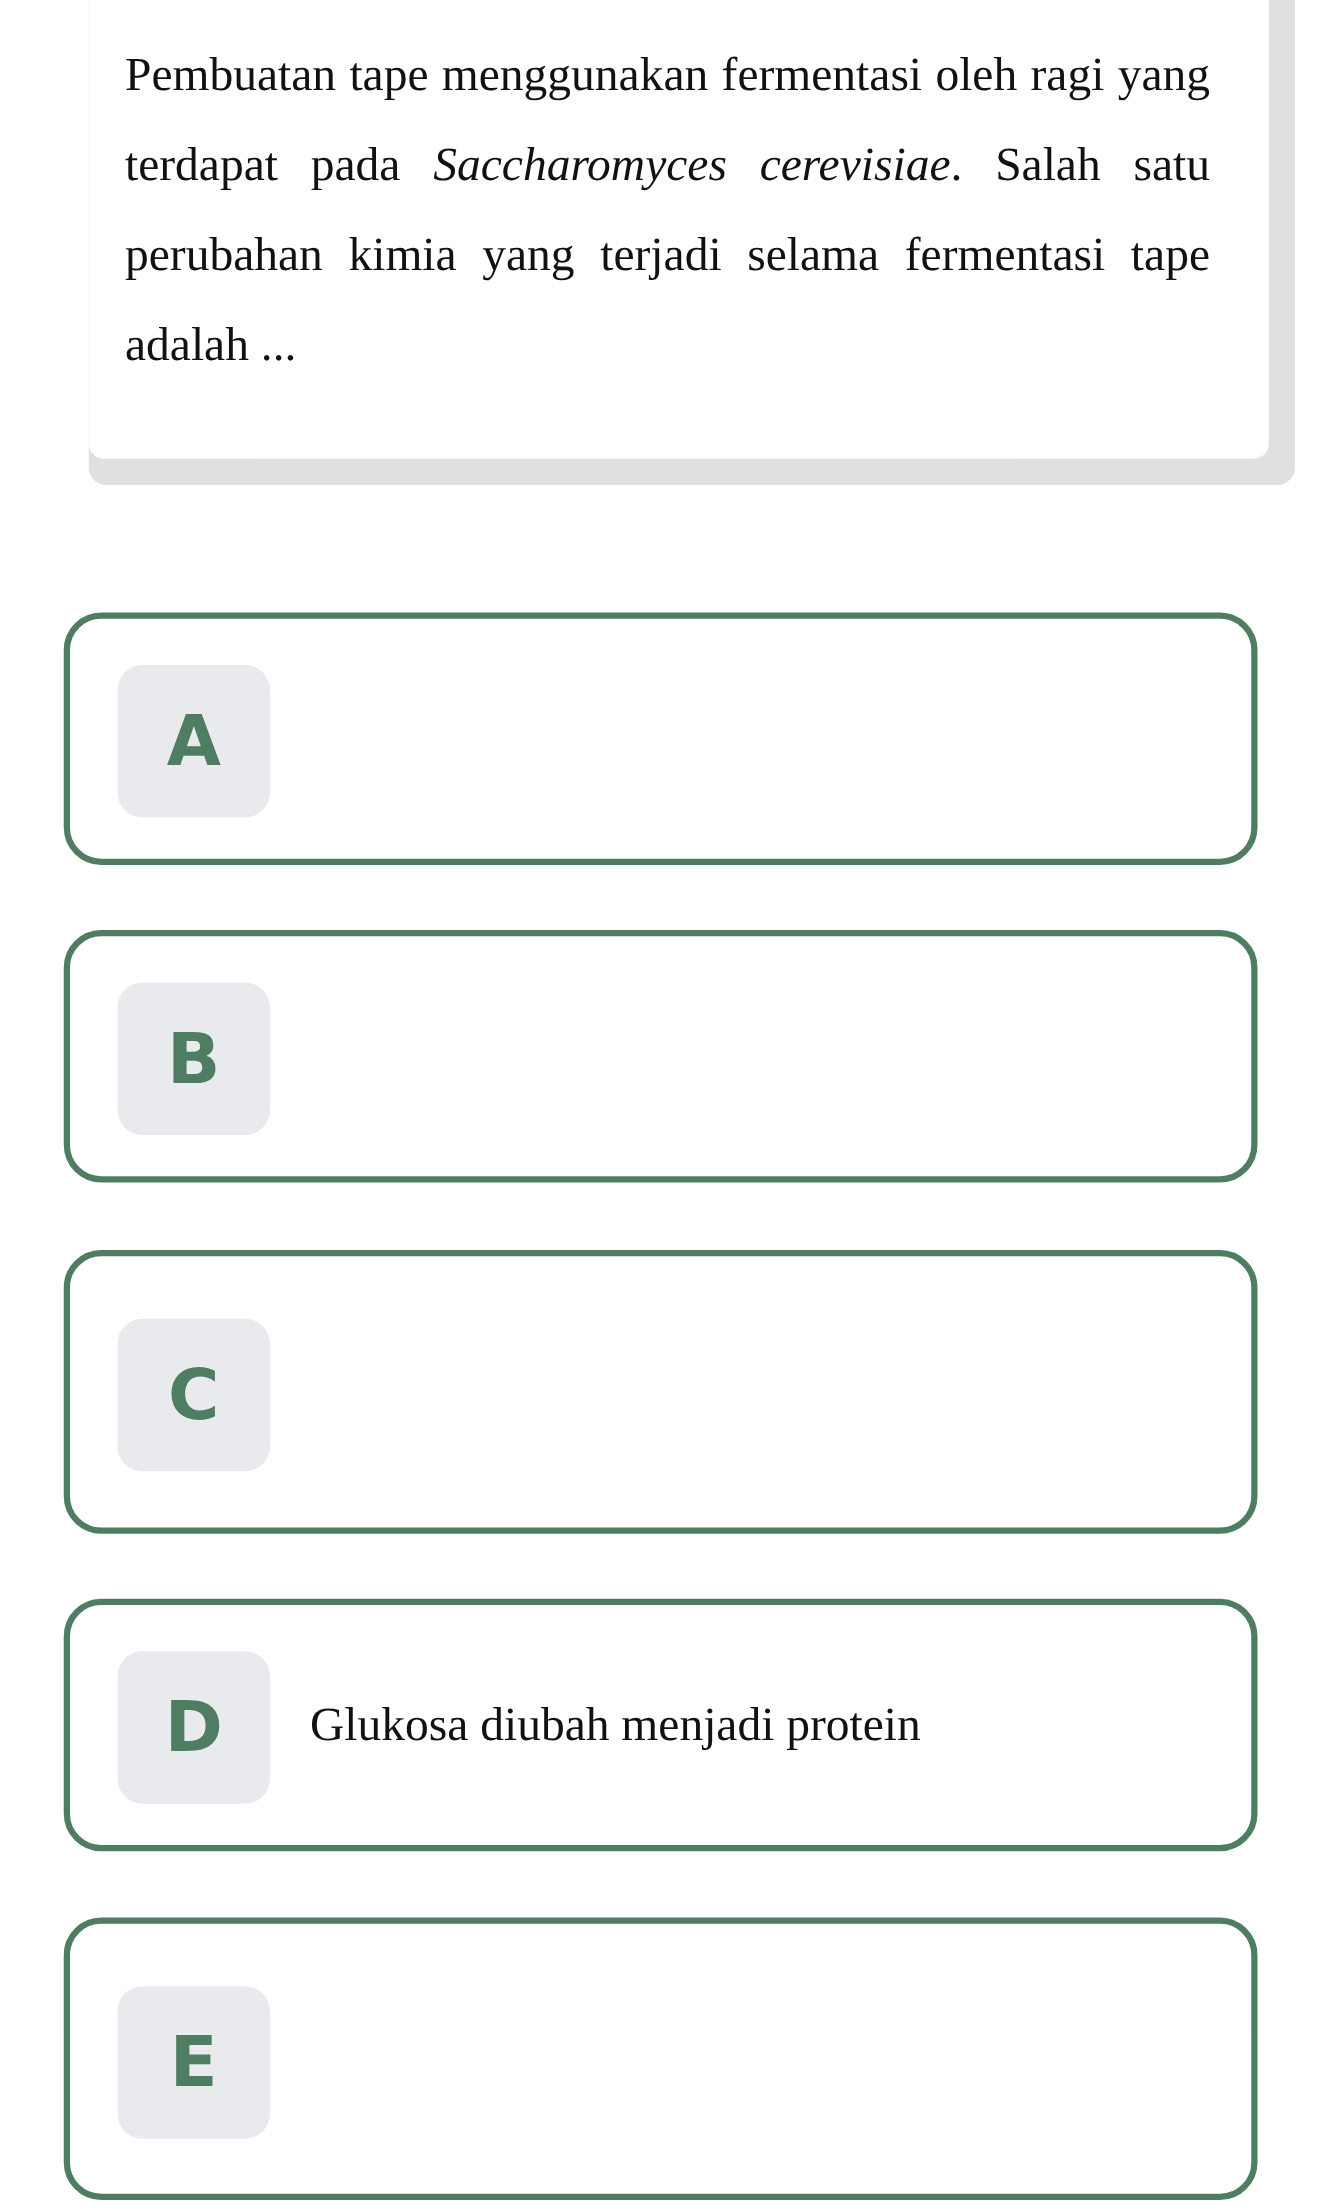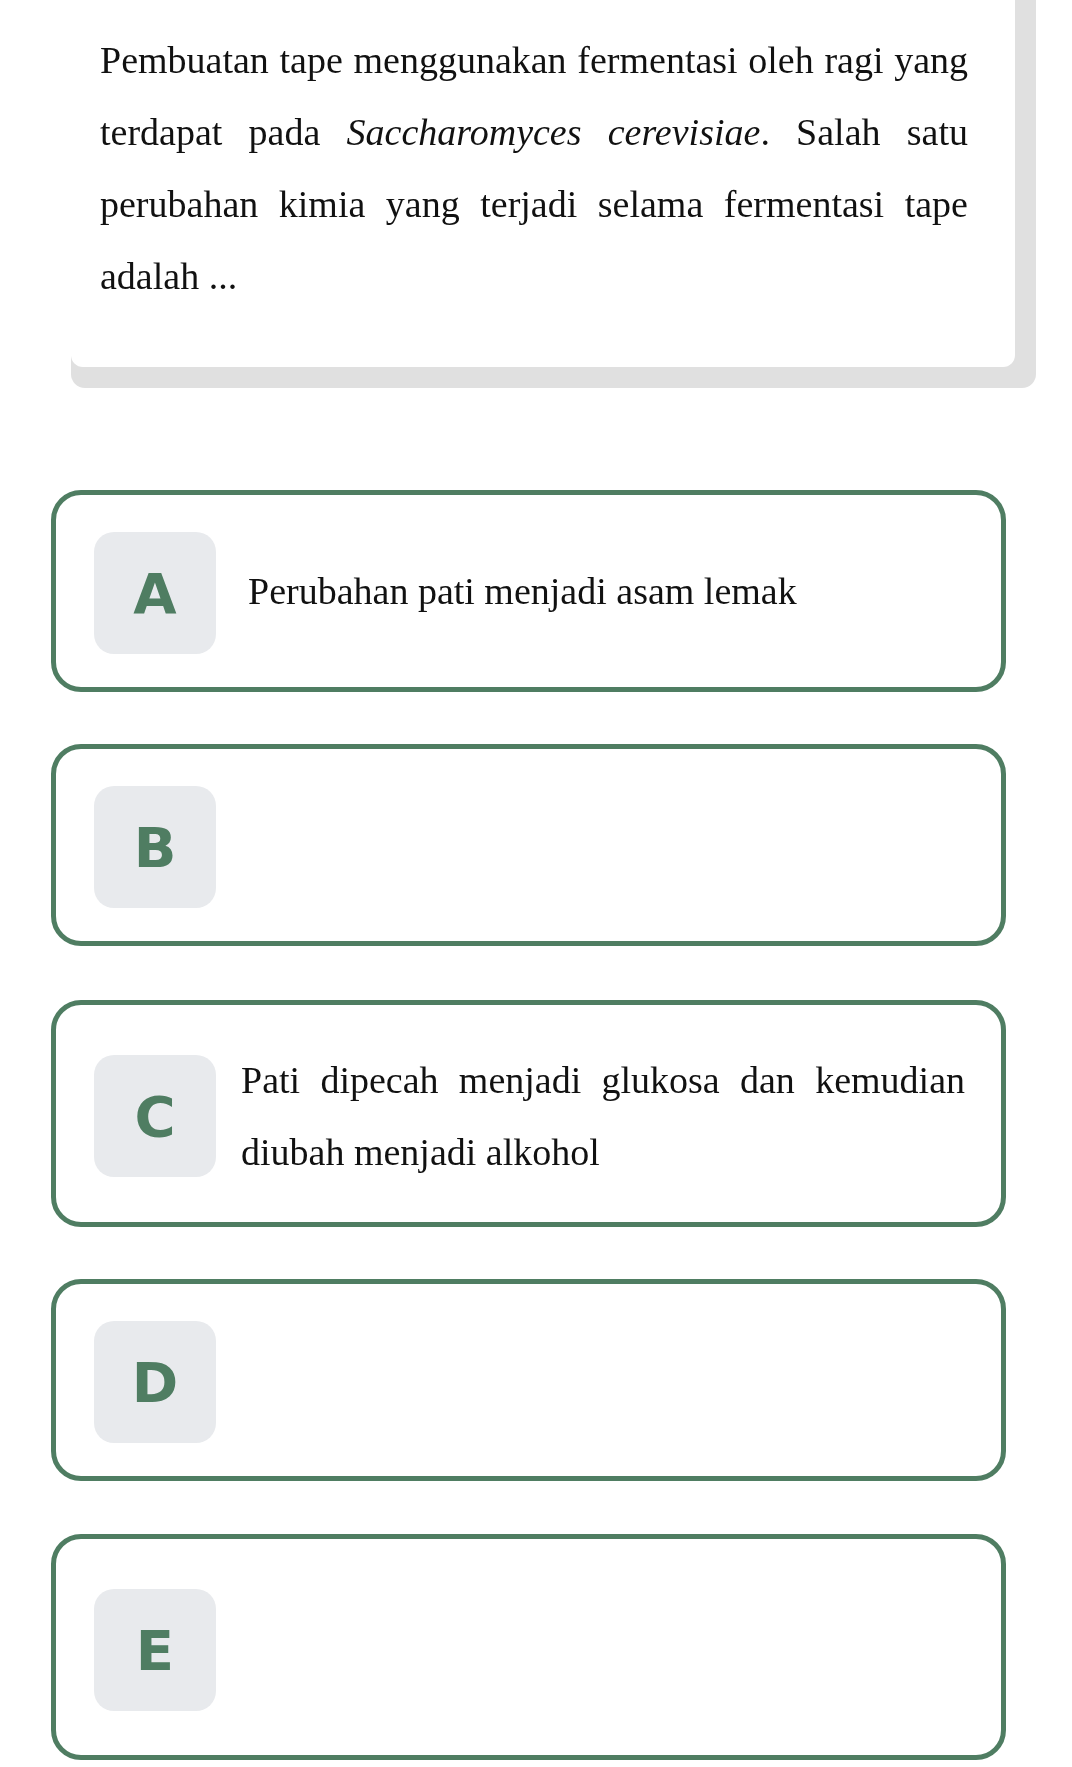--- a/index.html
+++ b/index.html
@@ -19,31 +19,30 @@
 </head>
 <body>
 
 <div class="q-shadow"></div>
 <div class="q-card">
   <p class="q-text"><span>Pembuatan tape menggunakan fermentasi oleh ragi yang terdapat pada </span><em>Saccharomyces cerevisiae</em><span>. Salah satu perubahan kimia yang terjadi selama fermentasi tape adalah ...</span></p>
 </div>
 
 <div class="opt" style="top:490px;height:202px;">
   <div class="badge" style="top:37px;">A</div>
-  <p class="opt-text" style="top:60px;left:192px;">Perubahan pati menjadi asam lemak</p>
 </div>
 
 <div class="opt" style="top:744px;height:202px;">
   <div class="badge" style="top:37px;">B</div>
 </div>
 
 <div class="opt" style="top:1000px;height:227px;">
   <div class="badge" style="top:50px;">C</div>
-  <p class="opt-text two" style="top:39px;">Pati dipecah menjadi glukosa dan kemudian diubah menjadi alkohol</p>
 </div>
 
 <div class="opt" style="top:1279px;height:202px;">
   <div class="badge" style="top:37px;">D</div>
+  <p class="opt-text" style="top:60px;left:192px;">Glukosa diubah menjadi protein</p>
 </div>
 
 <div class="opt" style="top:1534px;height:226px;">
   <div class="badge" style="top:50px;">E</div>
 </div>
 
 </body></html>

